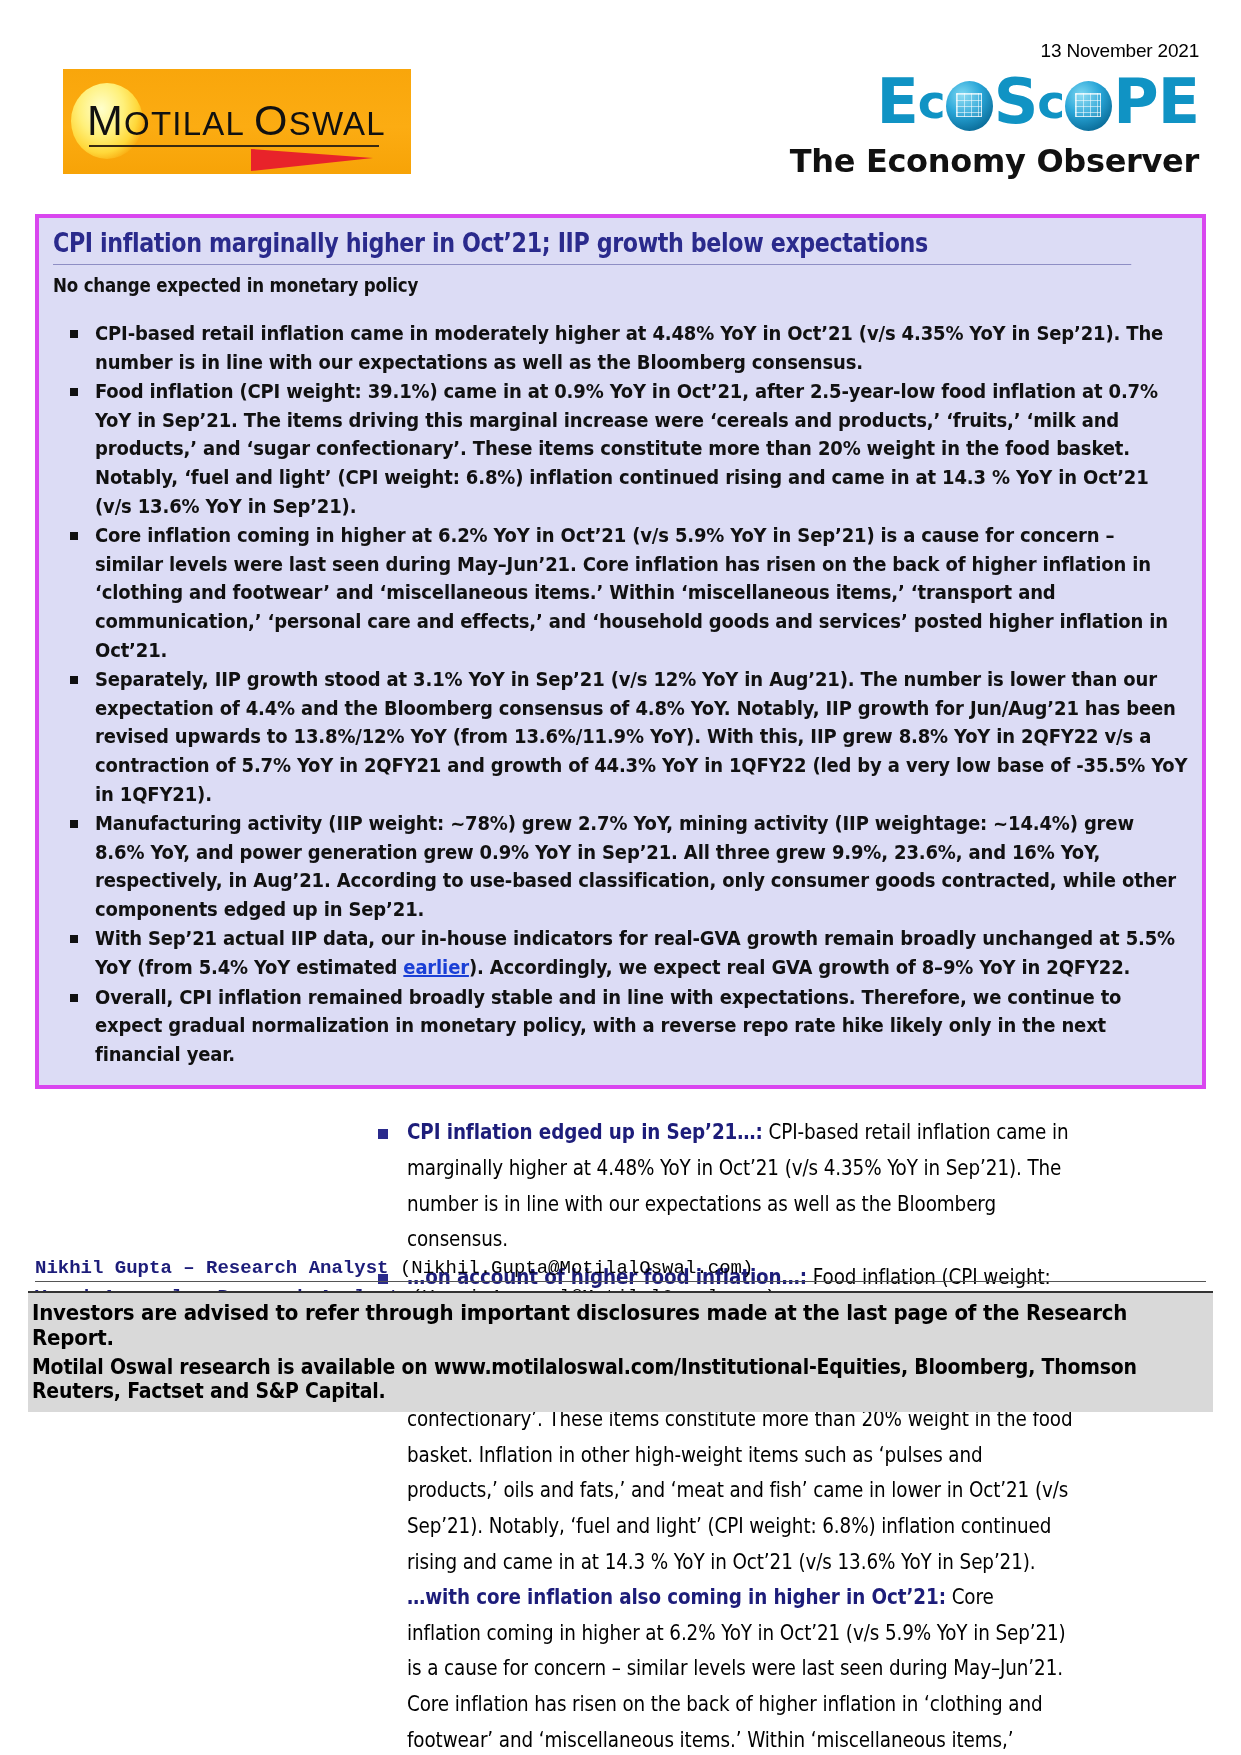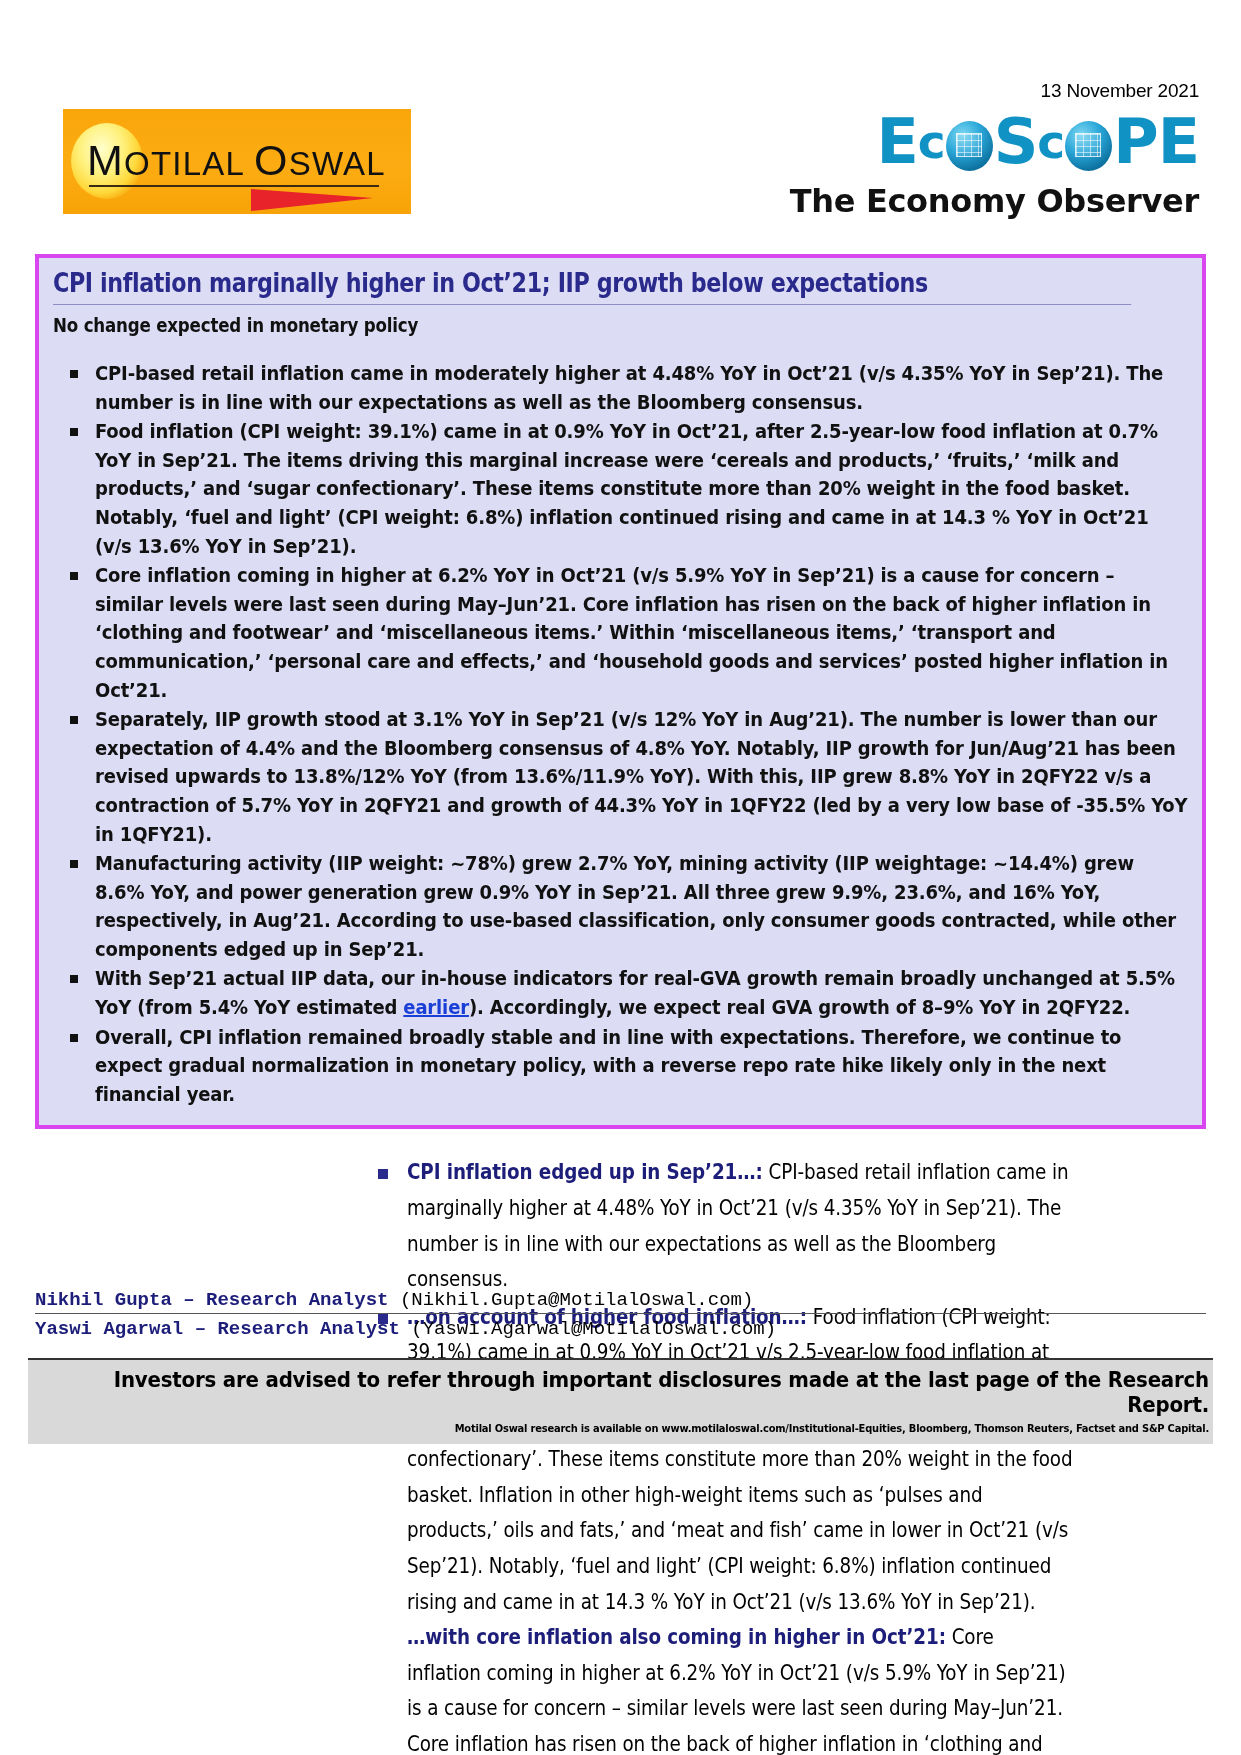--- a/index.html
+++ b/index.html
@@ -13,22 +13,21 @@
     font-family: "Liberation Sans", sans-serif;
     color: #000000;
     position: relative;
     overflow: hidden;
   }
   .page {
     position: relative;
     width: 1241px;
     height: 1422px;
     box-sizing: border-box;
-    padding: 14px 28px;
-    margin-top: 32px;
+    padding: 6px 28px;
   }
 
   
   .header {
     position: relative;
     height: 196px;
   }
   .date-line {
     position: absolute;
     right: 14px;
@@ -260,35 +259,35 @@
   .analyst-email { font-weight: 400; color: #000; }
 
   
   .footer {
     position: absolute;
     left: 28px;
     right: 28px;
     bottom: 10px;
     background: #d9d9d9;
     border-top: 2px solid #333;
-    text-align: right;
+    text-align: left;
     padding: 7px 4px 9px 4px;
     box-sizing: border-box;
   }
   .footer-main {
     font-family: "DejaVu Sans Condensed", "Liberation Sans Narrow", "Liberation Sans", sans-serif;
     font-weight: 700;
     font-size: 22px;
     color: #000;
     letter-spacing: -0.2px;
   }
   .footer-sub {
     font-family: "DejaVu Sans Condensed", "Liberation Sans Narrow", "Liberation Sans", sans-serif;
     font-weight: 700;
-    font-size: 11px;
+    font-size: 21px;
     color: #000;
     margin-top: 5px;
     letter-spacing: -0.2px;
   }
 </style>
 </head>
 <body>
 
 <div class="page">
 

